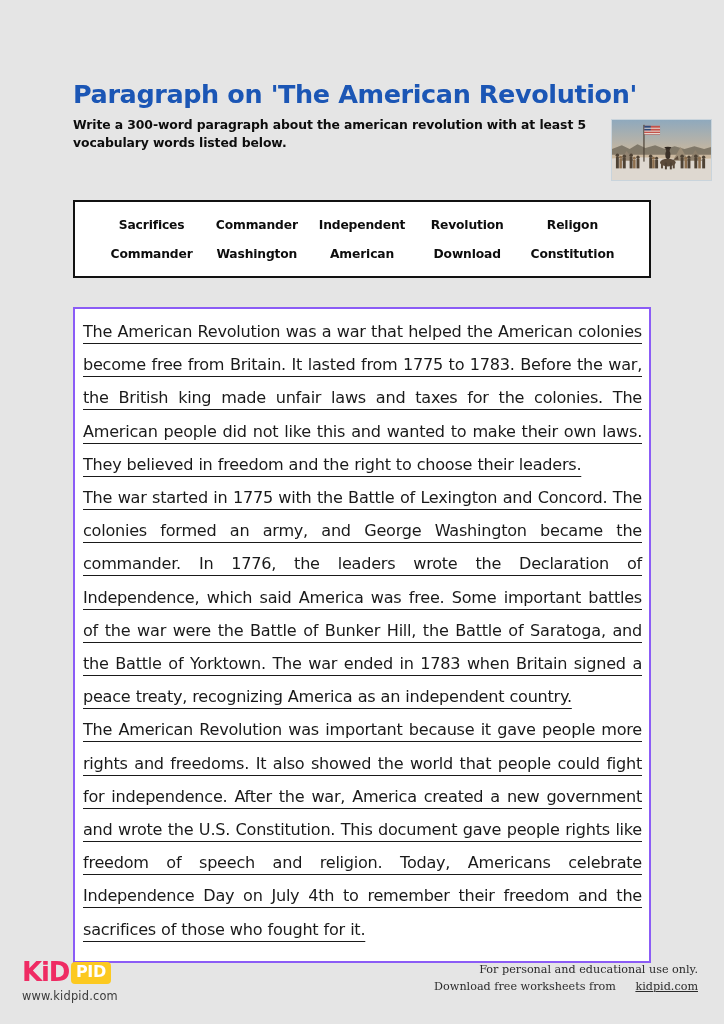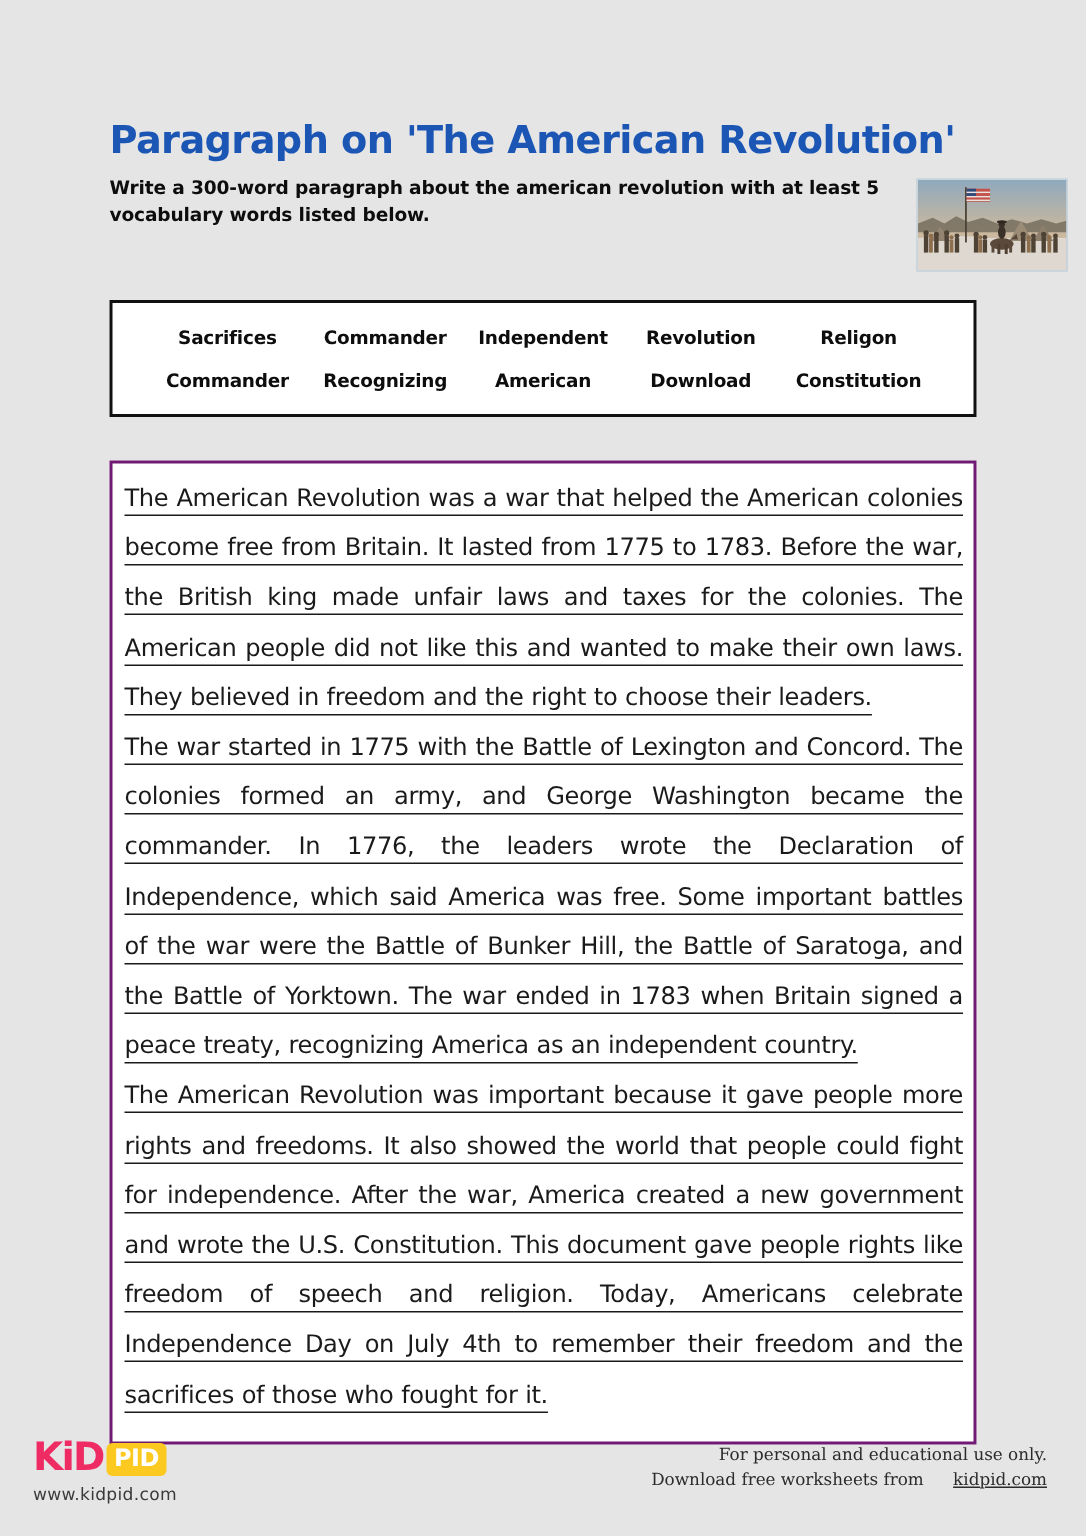--- a/index.html
+++ b/index.html
@@ -96,21 +96,21 @@
     letter-spacing: -0.15px;
   }
 
   
   .answer-box {
     position: absolute;
     left: 73px;
     top: 307px;
     width: 578px;
     height: 656px;
-    border: 2px solid #701a75;
+    border: 2px solid #8b5cf6;
     background: #ffffff;
     padding: 6px 7px 0 8px;
     overflow: hidden;
   }
 
   .answer-text {
     font-family: "DejaVu Sans", sans-serif;
     font-size: 16.1px;
     color: #1a1a1a;
     line-height: 33.2px;
@@ -288,21 +288,21 @@
   <div class="vocab-box">
     <div class="vocab-row">
       <span class="vocab-word">Sacrifices</span>
       <span class="vocab-word">Commander</span>
       <span class="vocab-word">Independent</span>
       <span class="vocab-word">Revolution</span>
       <span class="vocab-word">Religon</span>
     </div>
     <div class="vocab-row">
       <span class="vocab-word">Commander</span>
-      <span class="vocab-word">Recognizing</span>
+      <span class="vocab-word">Washington</span>
       <span class="vocab-word">American</span>
       <span class="vocab-word">Download</span>
       <span class="vocab-word">Constitution</span>
     </div>
   </div>
 
   <div class="answer-box">
     <div class="answer-text">
       <p>The American Revolution was a war that helped the American colonies become free from Britain. It lasted from 1775 to 1783. Before the war, the British king made unfair laws and taxes for the colonies. The American people did not like this and wanted to make their own laws. They believed in freedom and the right to choose their leaders.</p>
       <p>The war started in 1775 with the Battle of Lexington and Concord. The colonies formed an army, and George Washington became the commander. In 1776, the leaders wrote the Declaration of Independence, which said America was free. Some important battles of the war were the Battle of Bunker Hill, the Battle of Saratoga, and the Battle of Yorktown. The war ended in 1783 when Britain signed a peace treaty, recognizing America as an independent country.</p>

